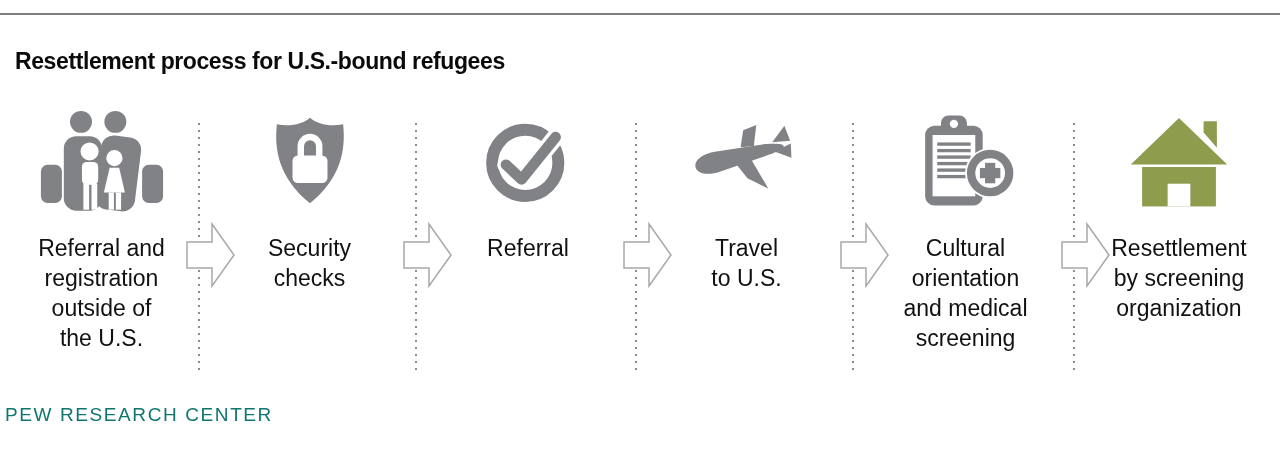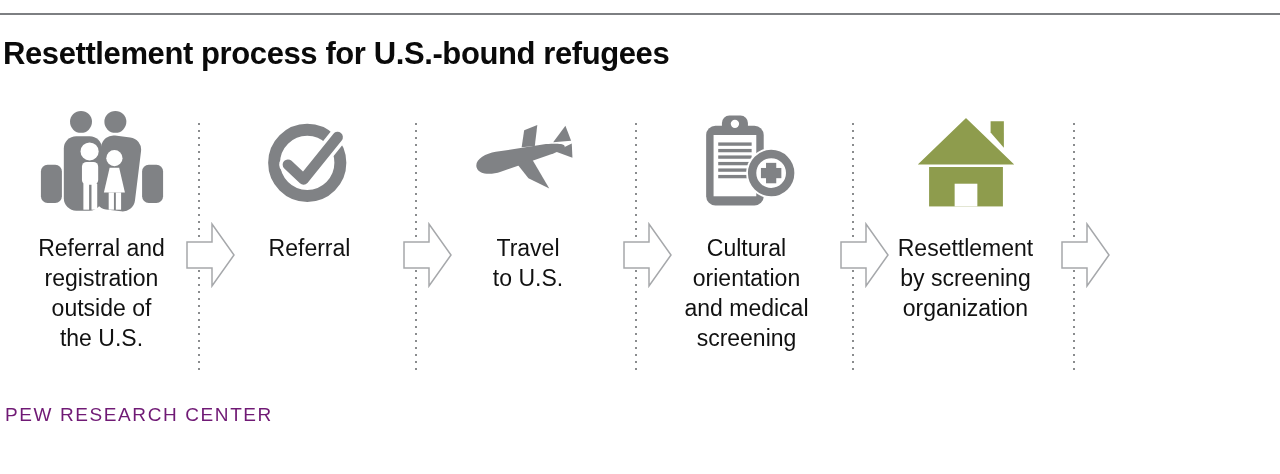--- a/index.html
+++ b/index.html
@@ -5,22 +5,22 @@
   html,body { margin:0; padding:0; background:#fff; }
   .canvas {
     position:relative; width:1280px; height:474px; background:#fff;
     font-family:"Liberation Sans", sans-serif; color:#000; overflow:hidden;
   }
   .top-rule {
     position:absolute; left:0; top:13px; width:1280px; height:2px;
     background:#7d7f82;
   }
   .title {
-    position:absolute; left:3px; top:36px; margin:0;
-    font-size:31px; font-weight:bold; letter-spacing:-0.4px; color:#0a0a0a;
+    position:absolute; left:3px; top:36px; margin:12px;
+    font-size:23px; font-weight:bold; letter-spacing:-0.4px; color:#0a0a0a;
     white-space:nowrap;
   }
   .flow {
     position:absolute; left:2px; top:105px; width:1280px;
     display:grid; grid-template-columns:199px 217px 220px 217px 221px 206px;
   }
   .step { display:flex; flex-direction:column; align-items:center; }
   .icon-box { height:112px; display:flex; align-items:center; justify-content:center; }
   .step-label {
     margin-top:16px; font-size:23px; line-height:30px; text-align:center;
@@ -30,21 +30,21 @@
     position:absolute; top:123px; height:250px; width:2px;
     background:repeating-linear-gradient(to bottom, #8a8c8e 0 2px, transparent 2px 7px);
   }
   .sep1 { left:198px; } .sep2 { left:415px; } .sep3 { left:635px; }
   .sep4 { left:852px; } .sep5 { left:1073px; }
   .arrow { position:absolute; top:222px; width:50px; height:66px; }
   .ar1 { left:186px; } .ar2 { left:403px; } .ar3 { left:623px; }
   .ar4 { left:840px; } .ar5 { left:1061px; }
   .footer {
     position:absolute; left:5px; top:404px; font-size:19px;
-    letter-spacing:1.6px; color:#701a75;
+    letter-spacing:1.6px; color:#0f766e;
   }
 </style>
 </head>
 <body>
 
 <div class="canvas">
   <div class="top-rule"></div>
 
   <h1 class="title">Resettlement process for U.S.-bound refugees</h1>
 
@@ -72,20 +72,31 @@
             <rect x="80.5" y="85" width="5.5" height="18"></rect>
           </g>
         </svg>
       </div>
       <div class="step-label">Referral and
 registration
 outside of
 the U.S.</div>
     </div>
 
+    <div class="step">
+      <div class="icon-box">
+        <svg width="92" height="92" viewBox="0 0 100 100">
+          <path fill="#808285" d="M50,3 C58,10 72,13 86,10 C89,38 84,68 50,96 C16,68 11,38 14,10 C28,13 42,10 50,3 Z"></path>
+          <path d="M40,46 V34 a10,10 0 0 1 20,0 V46" fill="none" stroke="#ffffff" stroke-width="7"></path>
+          <rect x="31" y="44" width="38" height="30" rx="6" fill="#ffffff"></rect>
+        </svg>
+      </div>
+      <div class="step-label">Security
+checks</div>
+    </div>
 
     <div class="step">
       <div class="icon-box">
         <svg width="94" height="92" viewBox="0 0 100 100">
           <circle cx="47" cy="52" r="36" fill="none" stroke="#808285" stroke-width="13"></circle>
           <path d="M26,54 L43,70 L80,24" fill="none" stroke="#ffffff" stroke-width="19" stroke-linecap="round" stroke-linejoin="round"></path>
           <path d="M26,54 L43,70 L80,24" fill="none" stroke="#808285" stroke-width="11.5" stroke-linecap="round" stroke-linejoin="round"></path>
         </svg>
       </div>
       <div class="step-label">Referral</div>

